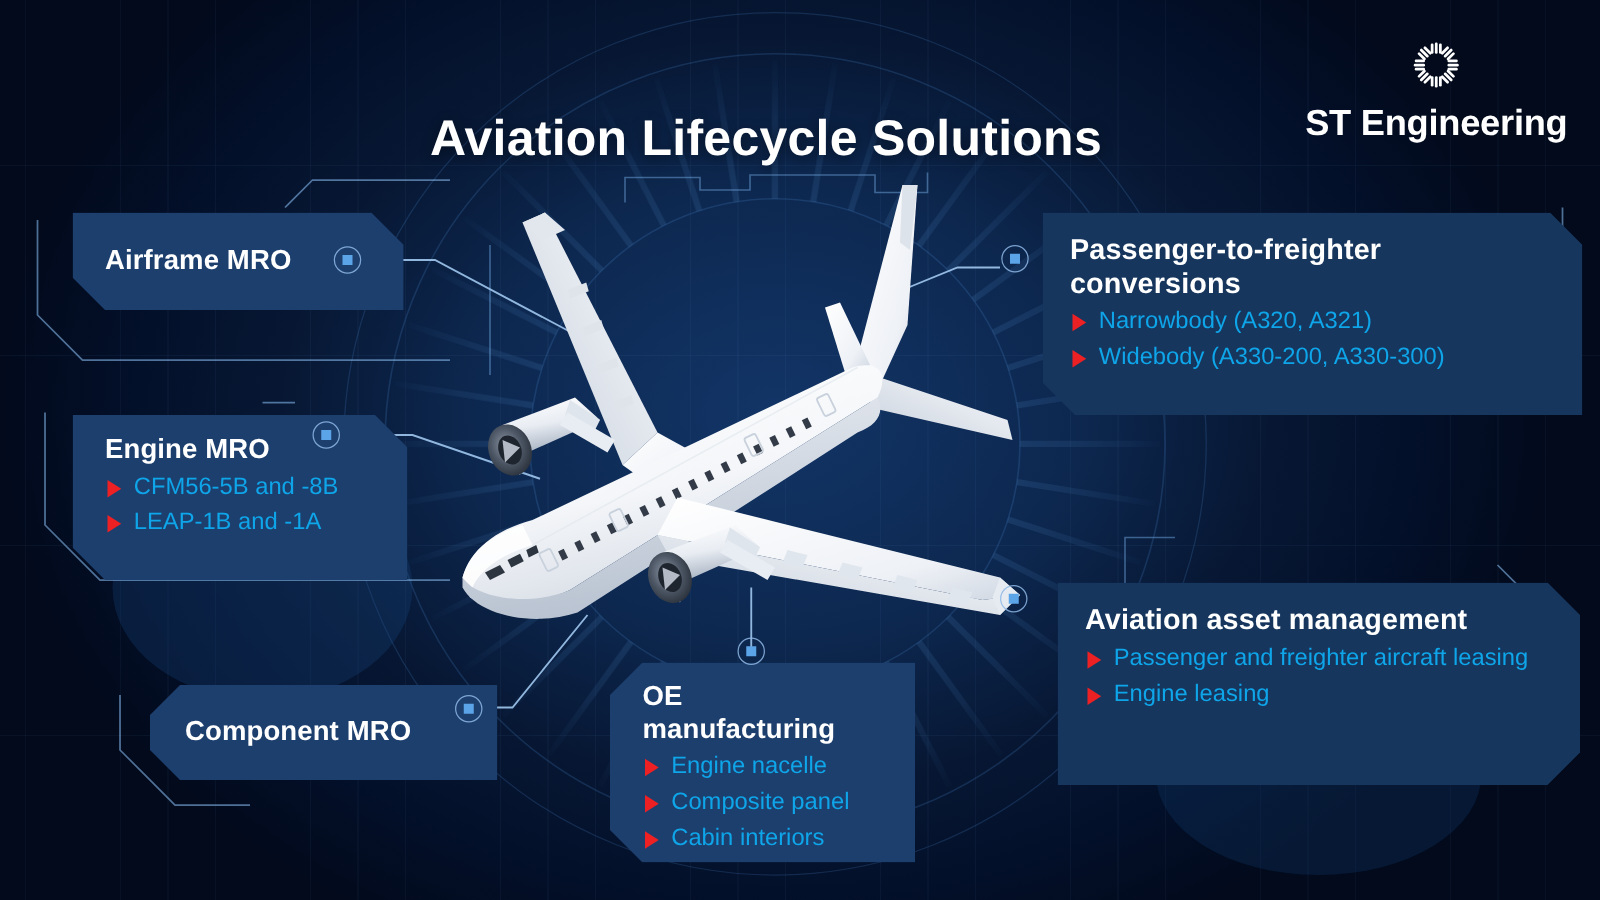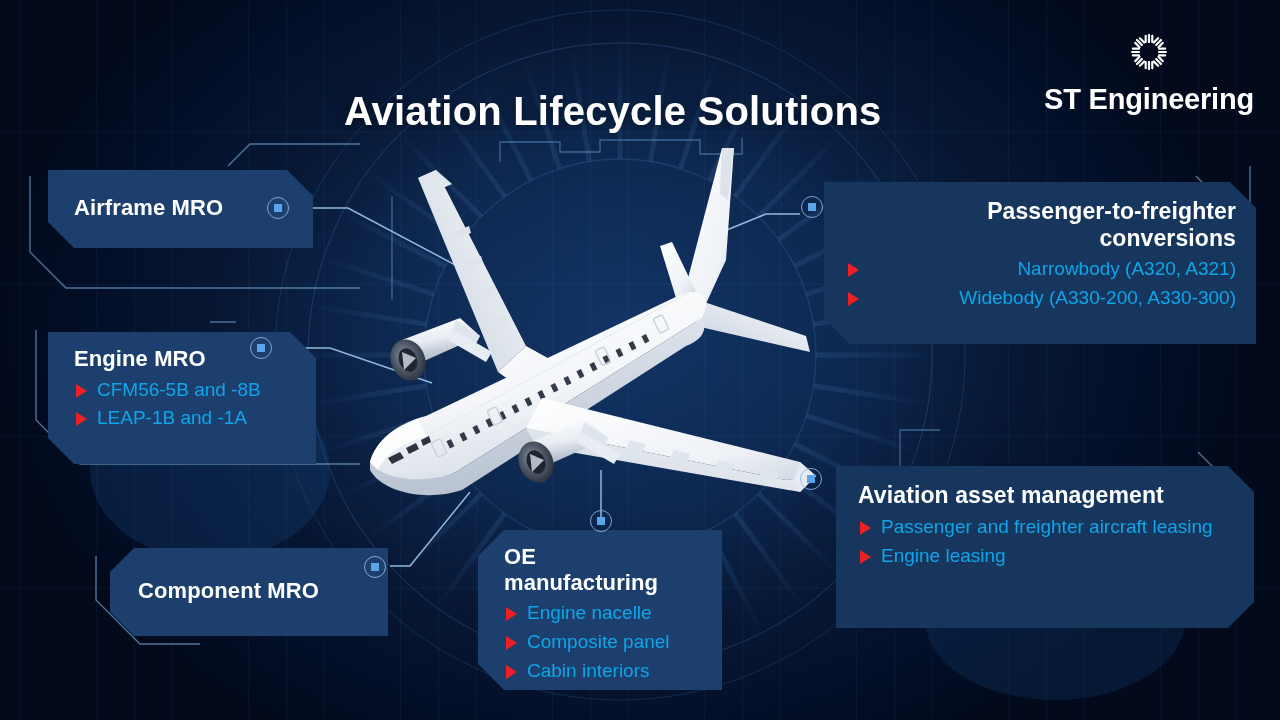--- a/index.html
+++ b/index.html
@@ -41,20 +41,21 @@
 
   
   .plane-wrap{ position:absolute; left:330px; top:140px; width:520px; height:370px; }
 
   
   .box{
     position:absolute;
     background:#1d3f6e;
     padding:14px 22px 16px 26px;
     color:#fff;
+    margin-left:10px;
   }
   .box.dark{ background:#16365e; }
   .box h3{
     font-size:22px; font-weight:bold; line-height:1.16;
     letter-spacing:.1px; color:#ffffff;
   }
   .box.big h3{ font-size:23px; }
   .box ul{ list-style:none; margin-top:5px; }
   .box li{
     font-size:19px; line-height:1.36; color:#0ea5e9;
@@ -437,29 +438,29 @@
     <ul>
       <li>CFM56-5B and -8B</li>
       <li>LEAP-1B and -1A</li>
     </ul>
   </div>
   <div class="node" style="left:250px; top:337px;">
     <span class="ring"></span>
     <span class="sq"></span>
   </div>
 
-  <div class="box ch-bl-tl" style="left:110px; top:548px; width:278px; height:88px; display:flex; align-items:center; padding-left:28px;">
+  <div class="box ch-bl-tl" style="left:110px; top:548px; width:278px; height:76px; display:flex; align-items:center; padding-left:28px;">
     <h3>Component MRO</h3>
   </div>
   <div class="node" style="left:364px; top:556px;">
     <span class="ring"></span>
     <span class="sq"></span>
   </div>
 
-  <div class="box dark big ch-tr-bl" style="left:824px; top:182px; width:432px; height:162px; padding:16px 20px 16px 22px;text-align:right;">
+  <div class="box dark big ch-tr-bl" style="left:824px; top:170px; width:432px; height:162px; padding:16px 20px 16px 22px;">
     <h3>Passenger-to-freighter conversions</h3>
     <ul>
       <li>Narrowbody (A320, A321)</li>
       <li>Widebody (A330-200, A330-300)</li>
     </ul>
   </div>
   <div class="node" style="left:801px; top:196px;">
     <span class="ring"></span>
     <span class="sq"></span>
   </div>

